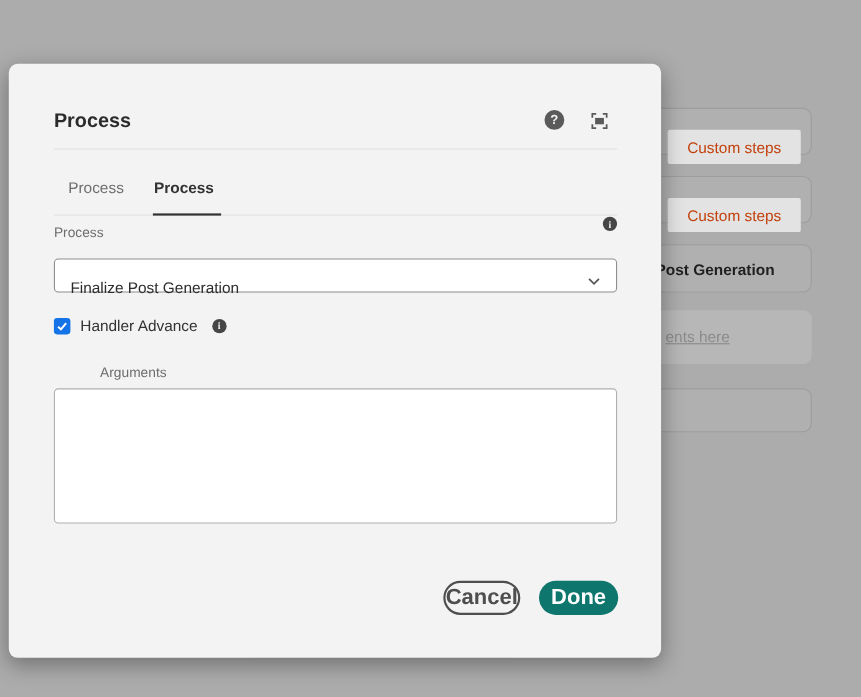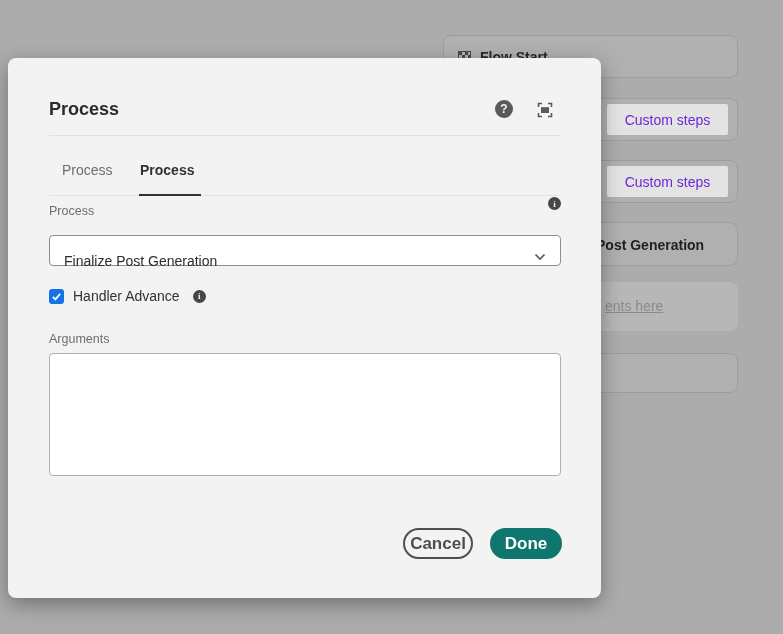--- a/index.html
+++ b/index.html
@@ -6,22 +6,22 @@
   html,body { width:100%; height:100%; }
   body { font-family:"Liberation Sans","DejaVu Sans",sans-serif; background:#8e8e8e; }
   #screen { position:relative; width:783px; height:634px; background:#acacac; overflow:hidden; }
 
   
   .bg-card { position:absolute; left:443px; width:295px; background:#b0b0b0;
              border:1px solid #9d9d9d; border-radius:8px; }
   .bg-card.noborder { border:none; background:#b7b7b7; }
   .flow-start-row { display:flex; align-items:center; gap:9px; padding:12px 0 0 14px; }
   .flow-start-label { font-size:14px; font-weight:bold; color:#2a2a2a; }
-  .custom-steps-btn { position:absolute; right:9px; top:5px; width:121px; height:31px;
-             background:#e3e3e3; border:none; border-radius:2px; color:#6d28d9;
+  .custom-steps-btn { position:absolute; right:9px; top:19px; width:121px; height:31px;
+             background:#e3e3e3; border:none; border-radius:2px; color:#c2410c;
              font-size:14px; font-family:inherit; cursor:pointer; }
   .bg-bold-text { position:absolute; left:152px; top:14px; font-size:14px;
              font-weight:bold; color:#1f1f1f; white-space:nowrap; }
   .bg-gray-text { position:absolute; left:162px; top:16px; font-size:14px;
              color:#8b8b8b; white-space:nowrap;text-decoration:underline; }
 
   
   .modal { position:absolute; left:8px; top:58px; width:593px; height:540px;
            background:#f3f3f3; border-radius:8px;
            box-shadow:0 6px 20px rgba(0,0,0,0.35);text-decoration:underline; }
@@ -42,67 +42,51 @@
   .tab-underline { position:absolute; left:131px; top:136px; width:62px; height:2px;
            background:#323232; }
 
   .small-info { position:absolute; width:13px; height:13px; border-radius:50%;
            background:#464646; color:#f3f3f3; display:flex; align-items:center;
            justify-content:center; font-size:9px; font-weight:bold;
            font-family:"Liberation Serif","DejaVu Serif",serif; cursor:pointer; }
   .field-info { left:540px; top:139px; }
   .field-label { position:absolute; left:41px; font-size:12.5px; color:#6e6e6e; }
   .label-process { top:146px; }
-  .label-arguments { top:274px; }
+  .label-arguments { top:274px;margin-left:42px; }
 
   .dropdown { position:absolute; left:41px; top:177px; width:512px; height:31px;
            background:#ffffff; border:1px solid #8e8e8e; border-radius:4px;
            display:flex; align-items:center; padding:0 14px; cursor:pointer; }
   .dropdown-value { font-size:14px; color:#2c2c2c; flex:1;margin-top:20px; }
   .dropdown-chevron { width:12px; height:8px; }
 
   .checkbox-row { position:absolute; left:41px; top:230px; display:flex;
            align-items:center; gap:9px; }
   .checkbox { width:15px; height:15px; background:#1473e6; border-radius:3px;
            display:flex; align-items:center; justify-content:center; cursor:pointer; }
   .checkbox-label { font-size:14px; color:#323232; }
   .checkbox-info { position:static; margin-left:4px; }
 
   .arguments-box { position:absolute; left:41px; top:295px; width:512px; height:123px;
            background:#ffffff; border:1px solid #afafaf; border-radius:4px;
            resize:none; font-family:inherit; font-size:14px; color:#2c2c2c;
            padding:8px 12px; outline:none; }
 
   .btn { position:absolute; top:470px; height:31px; border-radius:16px;
-           font-size:17px; font-weight:bold; font-family:inherit; cursor:pointer; }
+           font-size:20px; font-weight:bold; font-family:inherit; cursor:pointer; }
   .btn-cancel { left:395px; width:70px; background:transparent;
            border:2px solid #4e4e4e; color:#4e4e4e; }
   .btn-done { left:482px; width:72px; background:#0f766e; border:none; color:#ffffff; }
 </style>
 </head>
 <body>
 
 <div id="screen">
 
-  <div class="bg-card" style="top:35px;height:43px;">
-    <div class="flow-start-row">
-      <span>
-        <svg width="13" height="11" viewBox="0 0 13 11">
-          <rect x="0.5" y="0.5" width="12" height="10" fill="none" stroke="#4a4a4a"></rect>
-          <rect x="1" y="1" width="3" height="3" fill="#4a4a4a"></rect>
-          <rect x="7" y="1" width="3" height="3" fill="#4a4a4a"></rect>
-          <rect x="4" y="4" width="3" height="3" fill="#4a4a4a"></rect>
-          <rect x="10" y="4" width="2" height="3" fill="#4a4a4a"></rect>
-          <rect x="1" y="7" width="3" height="3" fill="#4a4a4a"></rect>
-          <rect x="7" y="7" width="3" height="3" fill="#4a4a4a"></rect>
-        </svg>
-      </span>
-      <span class="flow-start-label">Flow Start</span>
-    </div>
-  </div>
 
   <div class="bg-card" style="top:98px;height:43px;">
     <button class="custom-steps-btn">Custom steps</button>
   </div>
 
   <div class="bg-card" style="top:160px;height:43px;">
     <button class="custom-steps-btn">Custom steps</button>
   </div>
 
   <div class="bg-card" style="top:222px;height:44px;">

